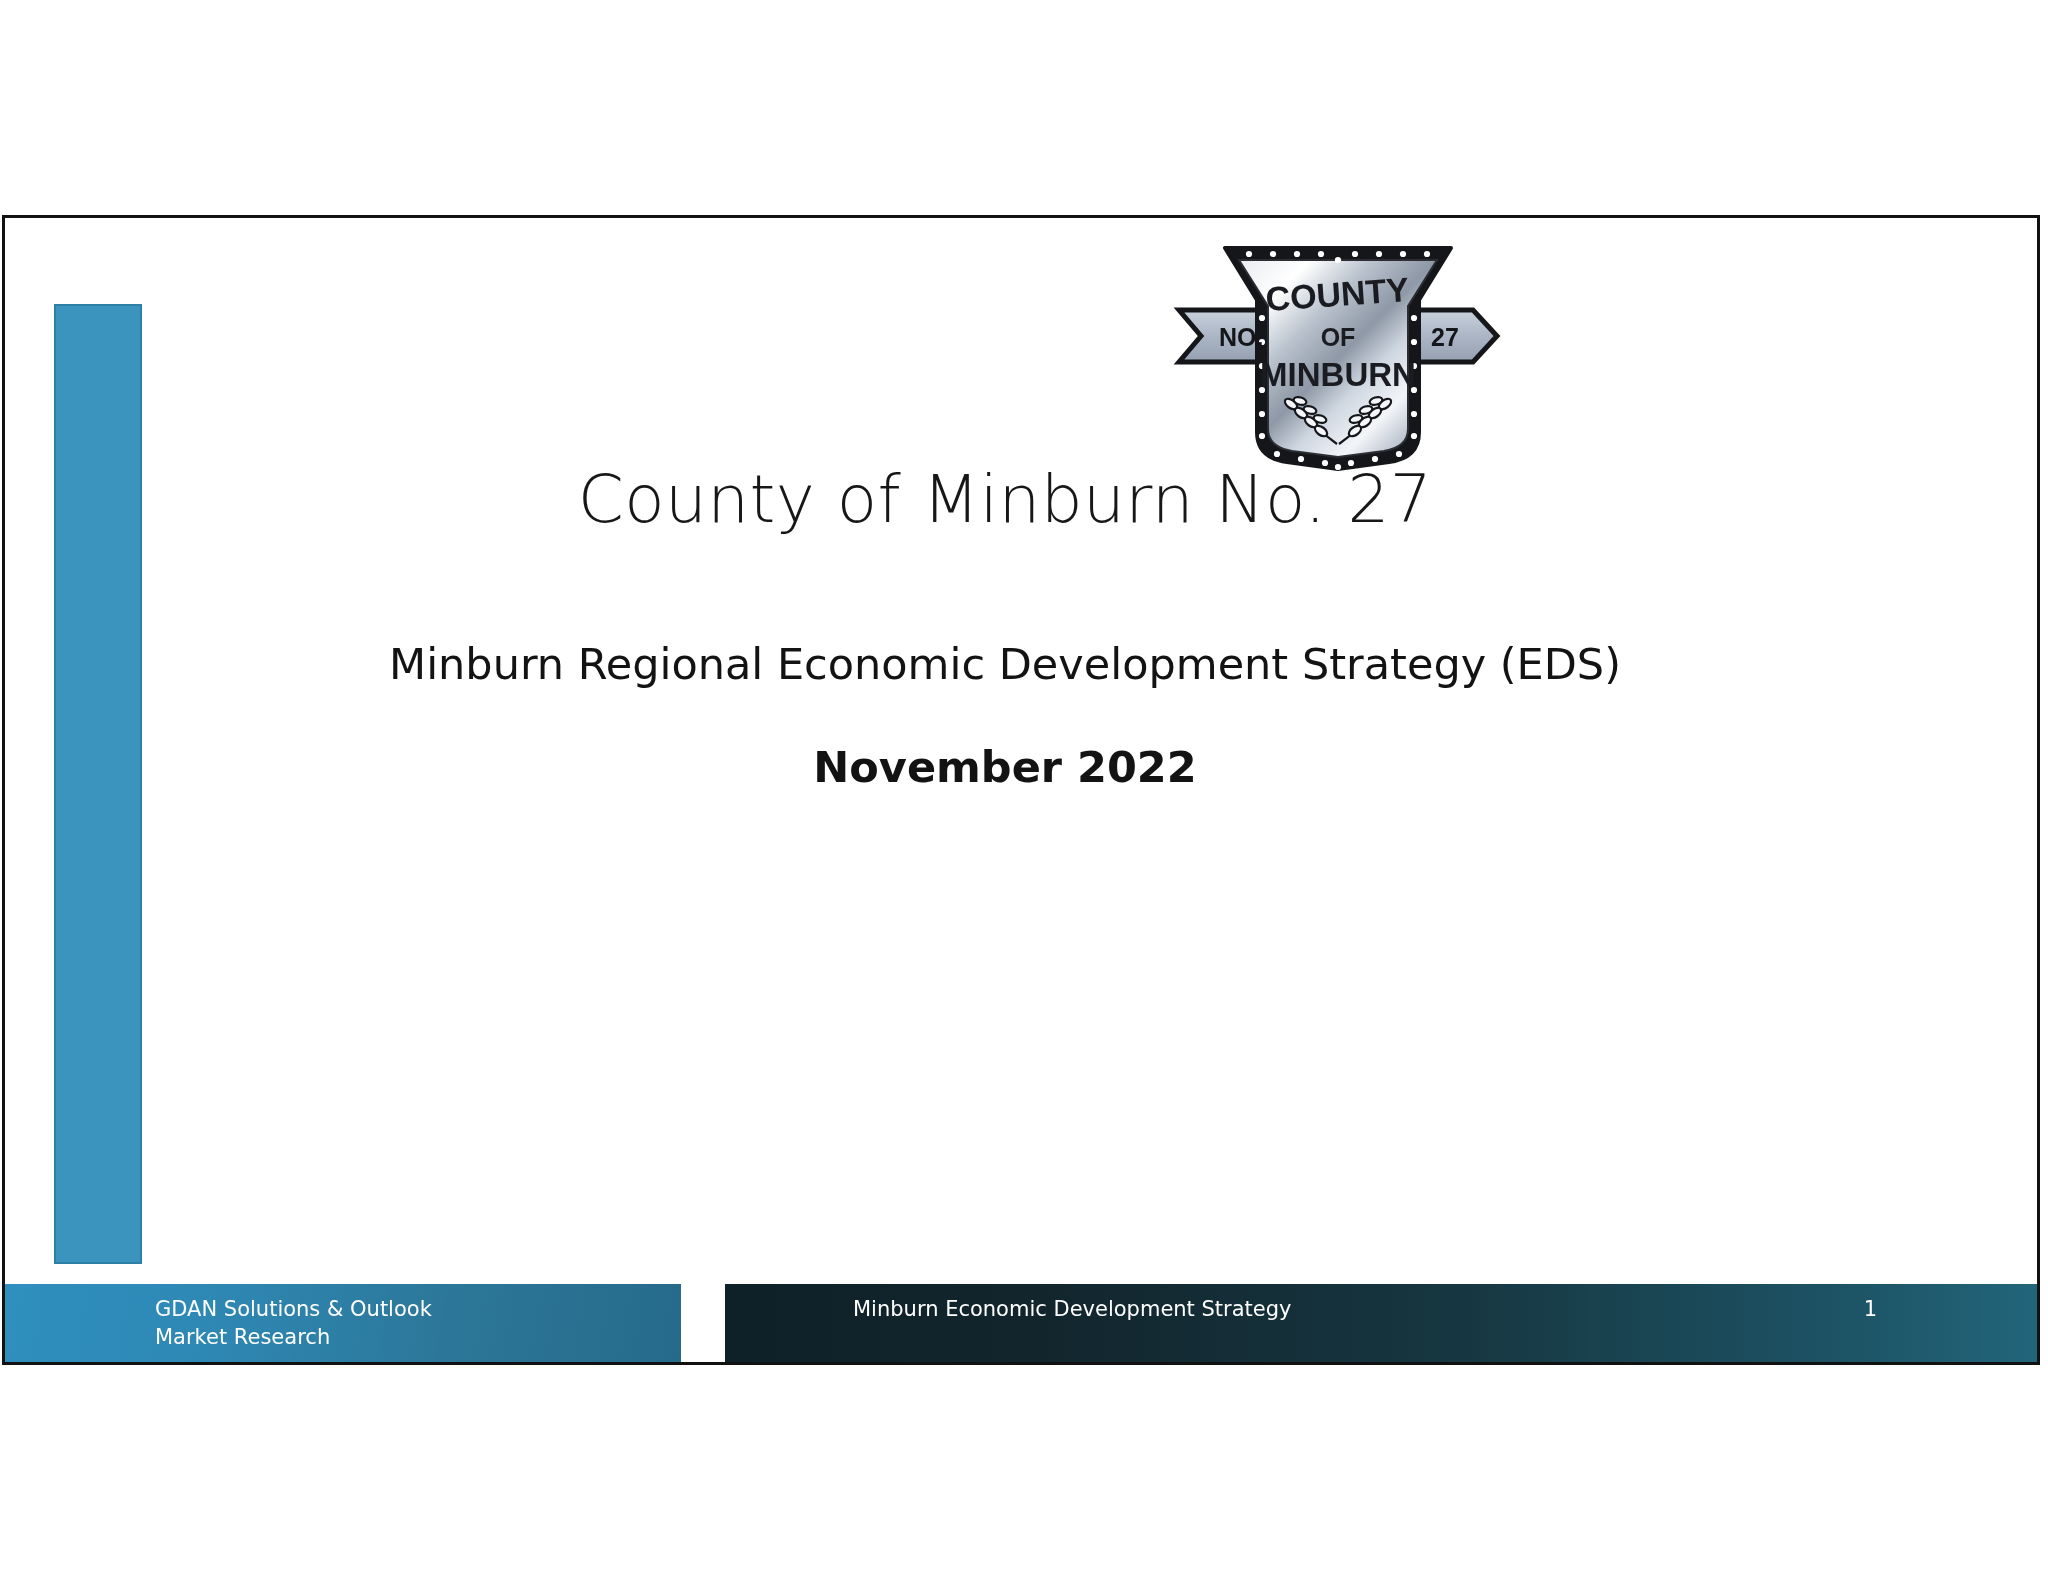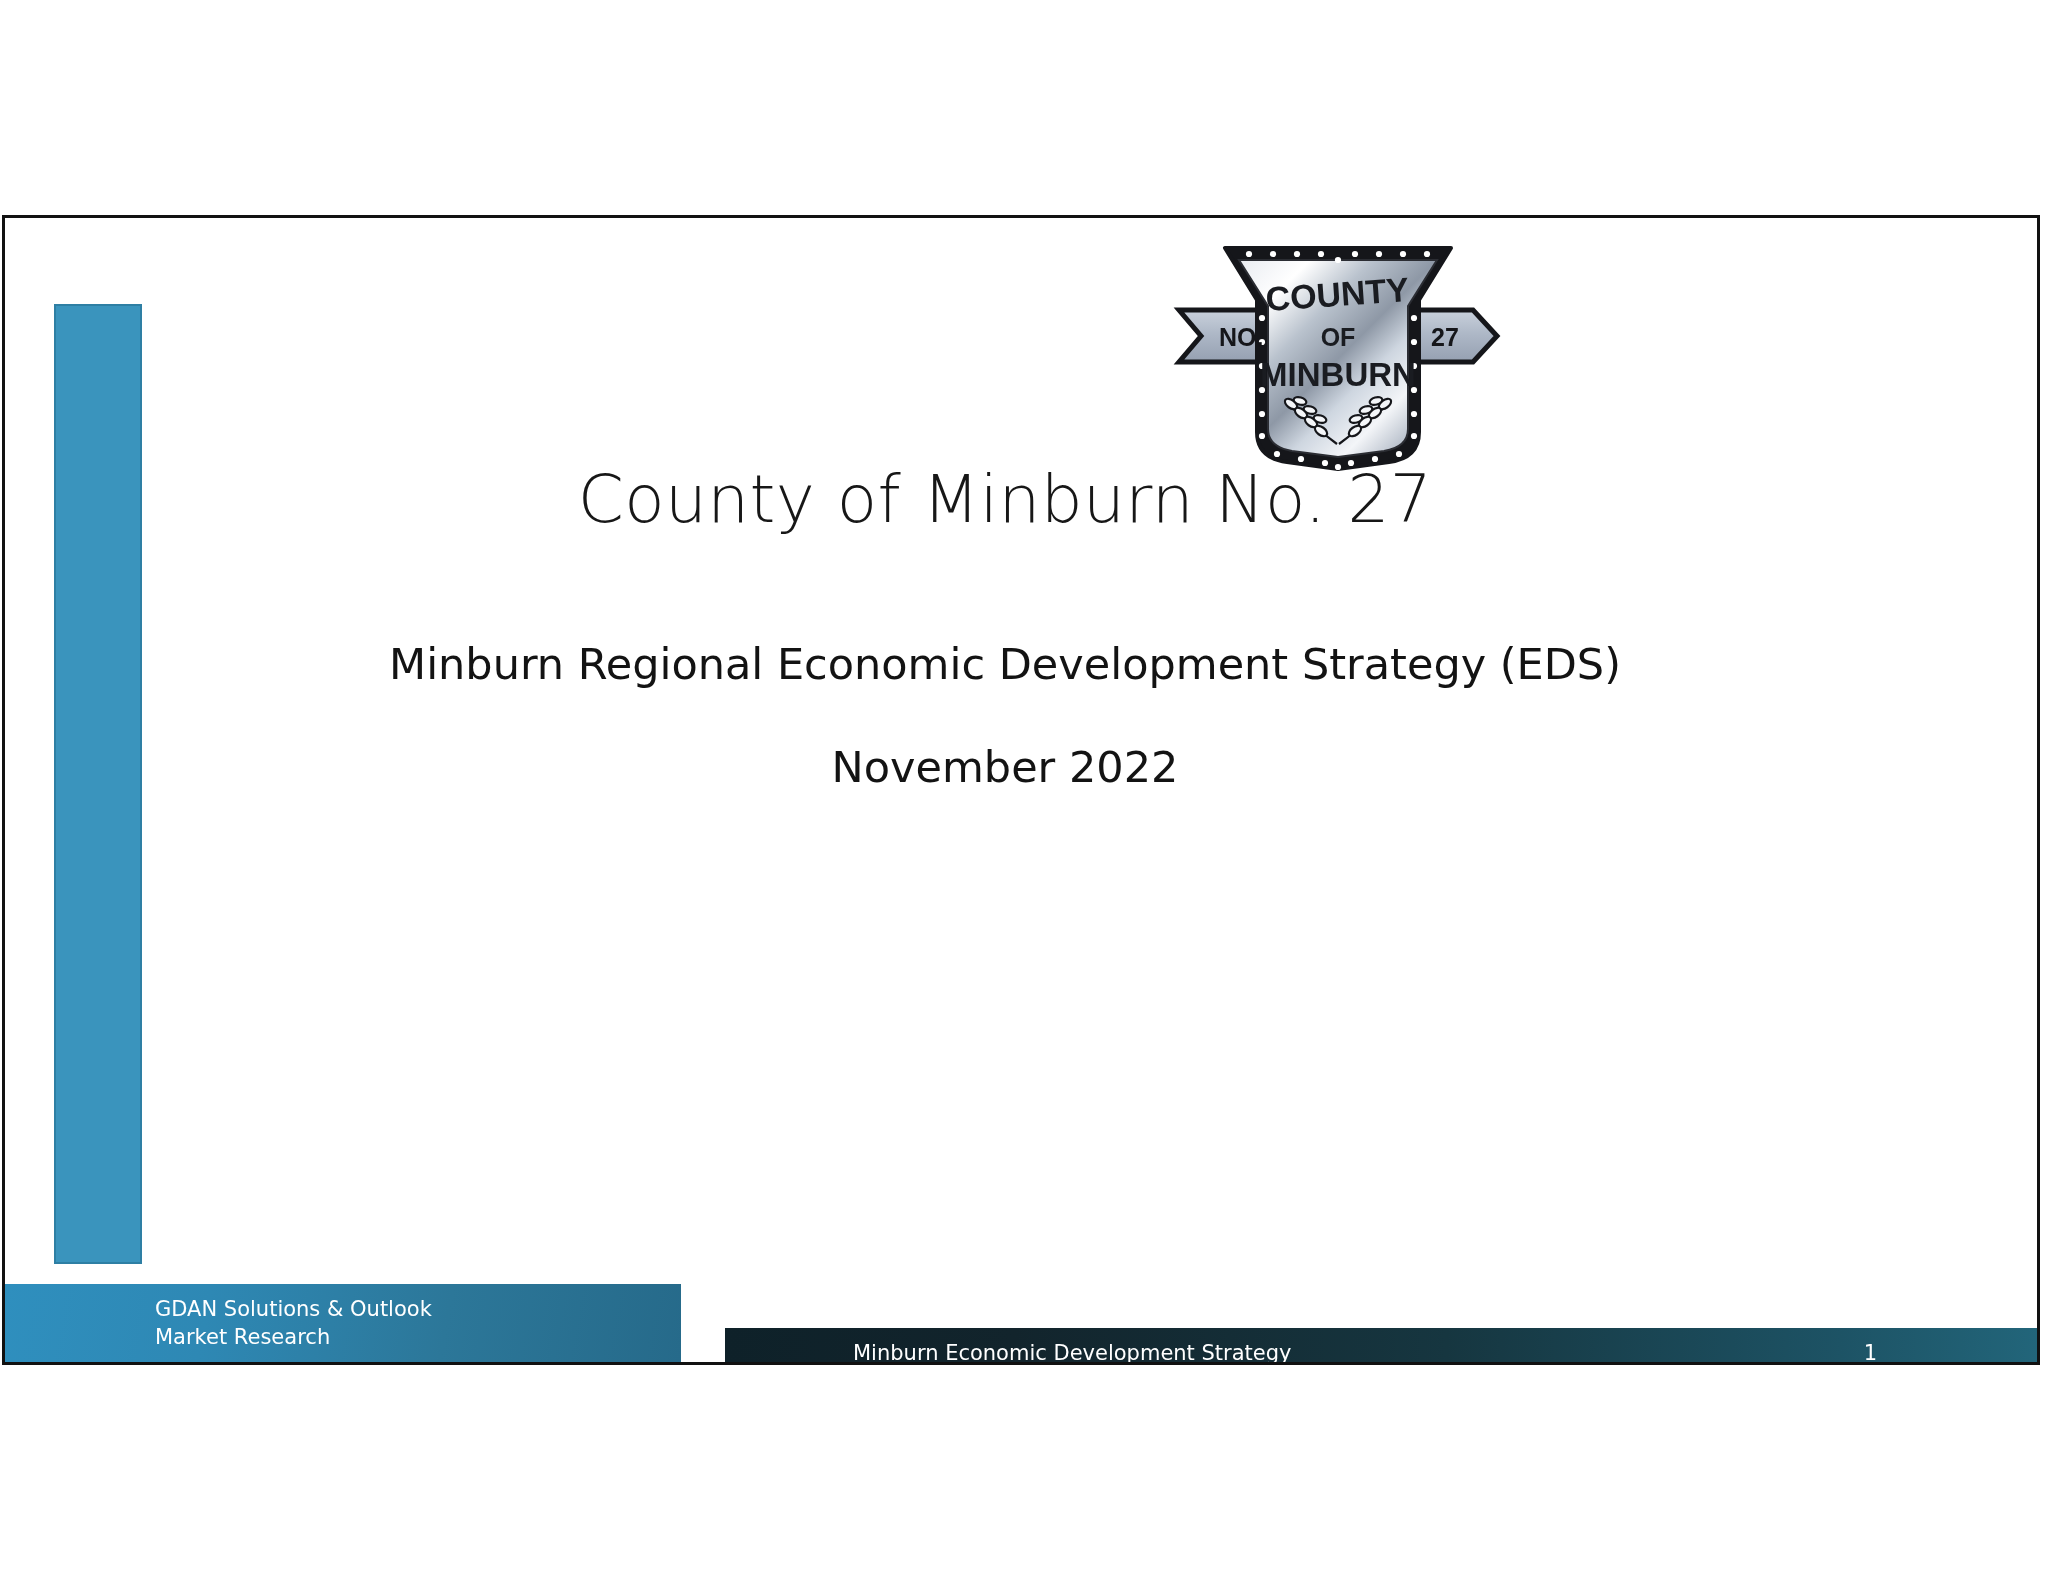--- a/index.html
+++ b/index.html
@@ -87,21 +87,21 @@
   }
   #date-block {
     position: absolute;
     left: 190px;
     top: 524px;
     width: 1620px;
     text-align: center;
   }
   #slide-date {
     font-family: "DejaVu Sans", sans-serif;
-    font-weight: 400;
+    font-weight: 700;
     font-size: 43px;
     line-height: 1.2;
     color: #131313;
     margin: 0;
     white-space: nowrap;
   }
 
   
   #footer {
     position: absolute;
@@ -129,21 +129,20 @@
     padding-left: 150px;
     padding-right: 14px;
     max-width: 330px;
   }
   #footer-right {
     position: relative;
     flex: 1 1 auto;
     background: linear-gradient(90deg, #0e2129 0%, #12242c 22%, #163640 55%, #1d5365 85%, #22657a 100%);
     display: flex;
     align-items: center;
-    margin-top: 44px;
   }
   #footer-center-text {
     position: absolute;
     left: 128px;
     top: 13px;
     color: #ffffff;
     font-family: "DejaVu Sans", sans-serif;
     font-size: 21px;
     line-height: 1.2;
     white-space: nowrap;

